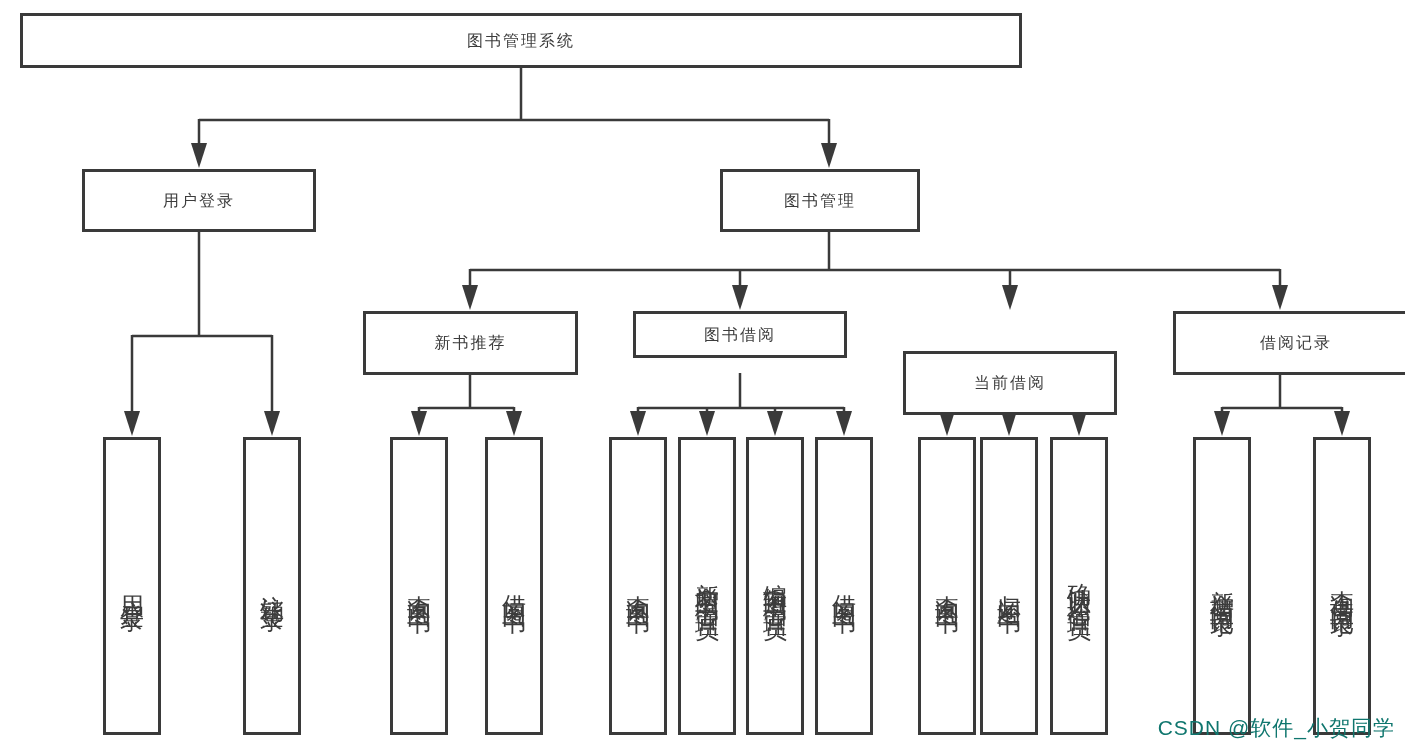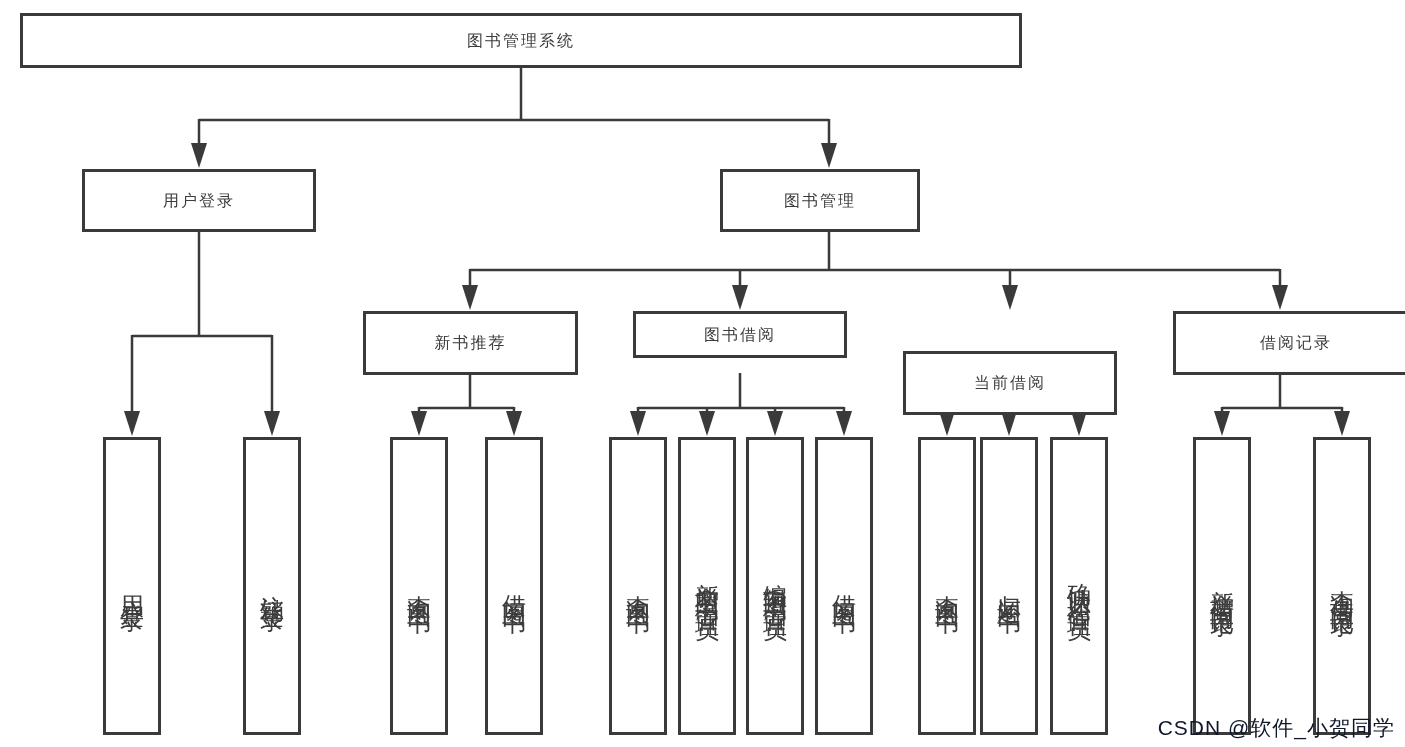--- a/index.html
+++ b/index.html
@@ -26,21 +26,21 @@
     text-orientation:mixed;
     font-size:24px;
     letter-spacing:5px;
   }
   .watermark{
     position:absolute;
     top:714px;
     right:10px;
     font-size:21px;
     letter-spacing:1px;
-    color:#0f172a;
+    color:#0f766e;
     z-index:2;
     white-space:nowrap;
   }
 </style>
 </head>
 <body>
 
 <div class="stage">
 
   <svg class="wires" viewBox="0 0 1405 747" aria-hidden="true">

